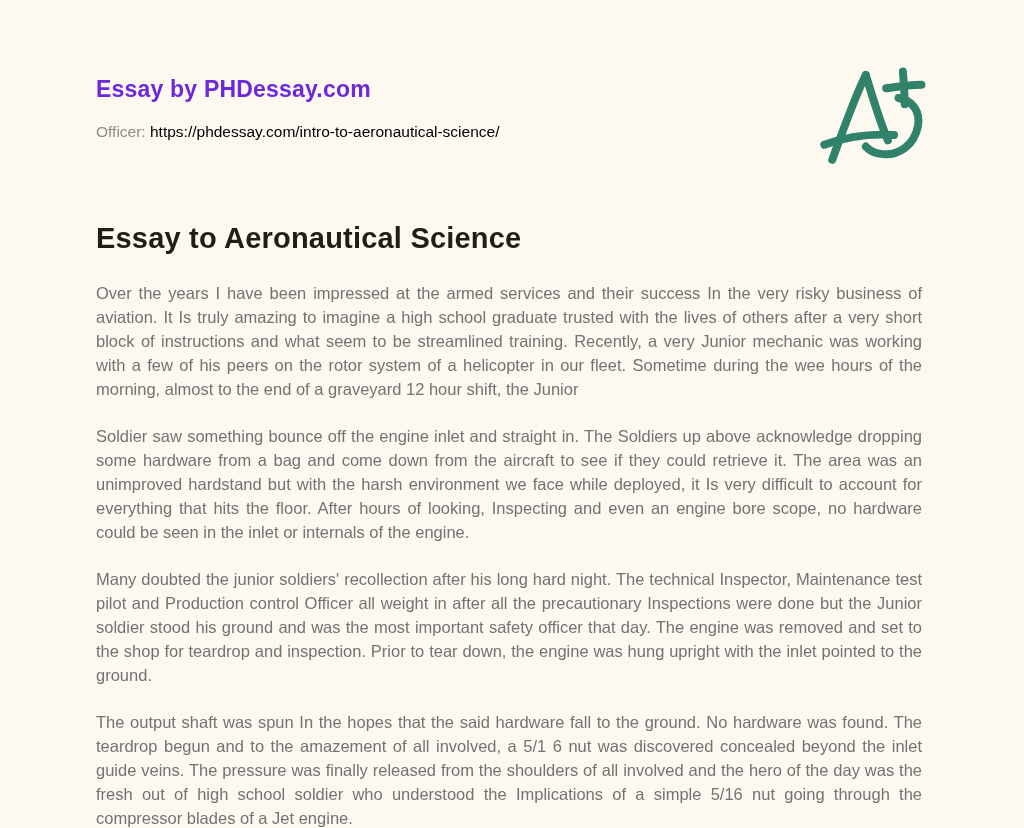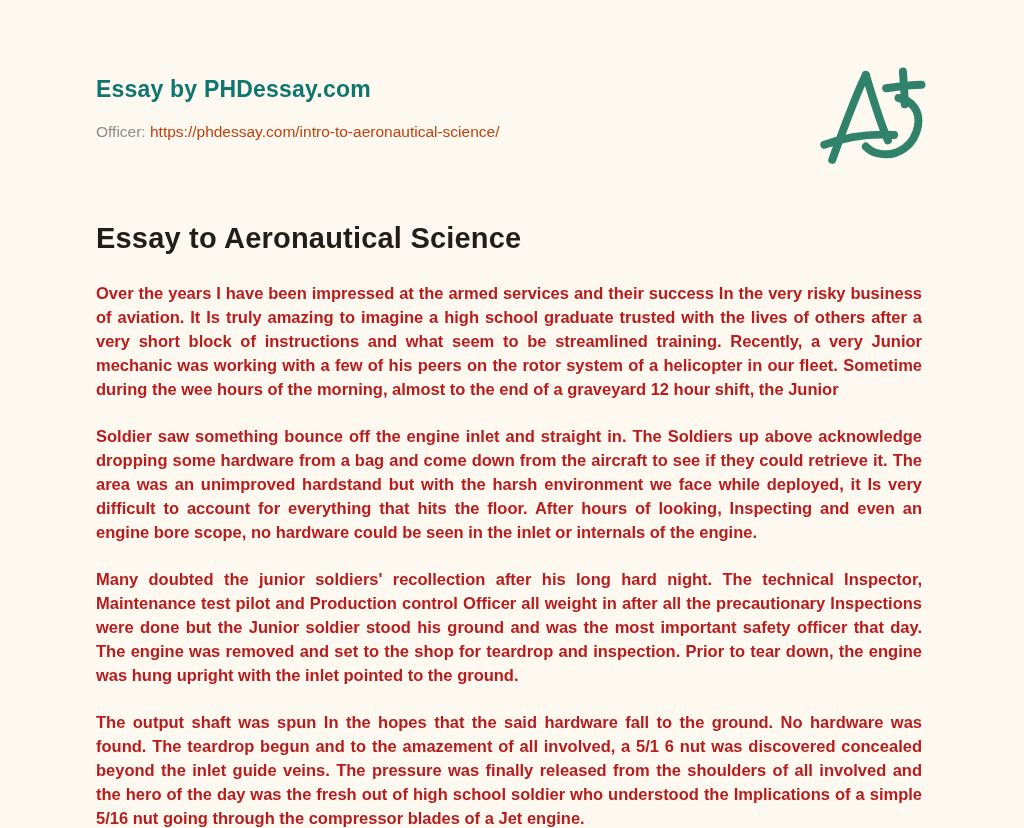--- a/index.html
+++ b/index.html
@@ -17,53 +17,52 @@
     padding: 60px 96px 0 96px;
   }
   .header-row {
     display: flex;
     justify-content: space-between;
     align-items: flex-start;
   }
   .site-title {
     font-size: 23px;
     font-weight: 700;
-    color: #0f766e;
+    color: #6d28d9;
     margin: 16px 0 0 0;
     letter-spacing: 0.2px;
   }
   .source-line {
     margin-top: 20px;
     font-size: 15.5px;
     color: #908c86;
   }
   .source-line a {
-    color: #c2410c;
+    color: #000000;
     text-decoration: none;
   }
   .logo {
     flex: 0 0 auto;
     width: 112px;
     height: 106px;
     margin-top: 0;
   }
   .doc-title {
     font-size: 29px;
     font-weight: 700;
     color: #211e1a;
     margin: 56px 0 26px 0;
     letter-spacing: 0.2px;
   }
   .essay p {
     font-size: 16.5px;
     line-height: 24px;
-    color: #b91c1c;
+    color: #737373;
     text-align: justify;
     margin: 0 6px 23px 0;
-    font-weight: bold;
   }
 </style>
 </head>
 <body>
 
 <div class="page">
 
   <div class="header-row">
     <div class="header-left">
       <h1 class="site-title">Essay by PHDessay.com</h1>

